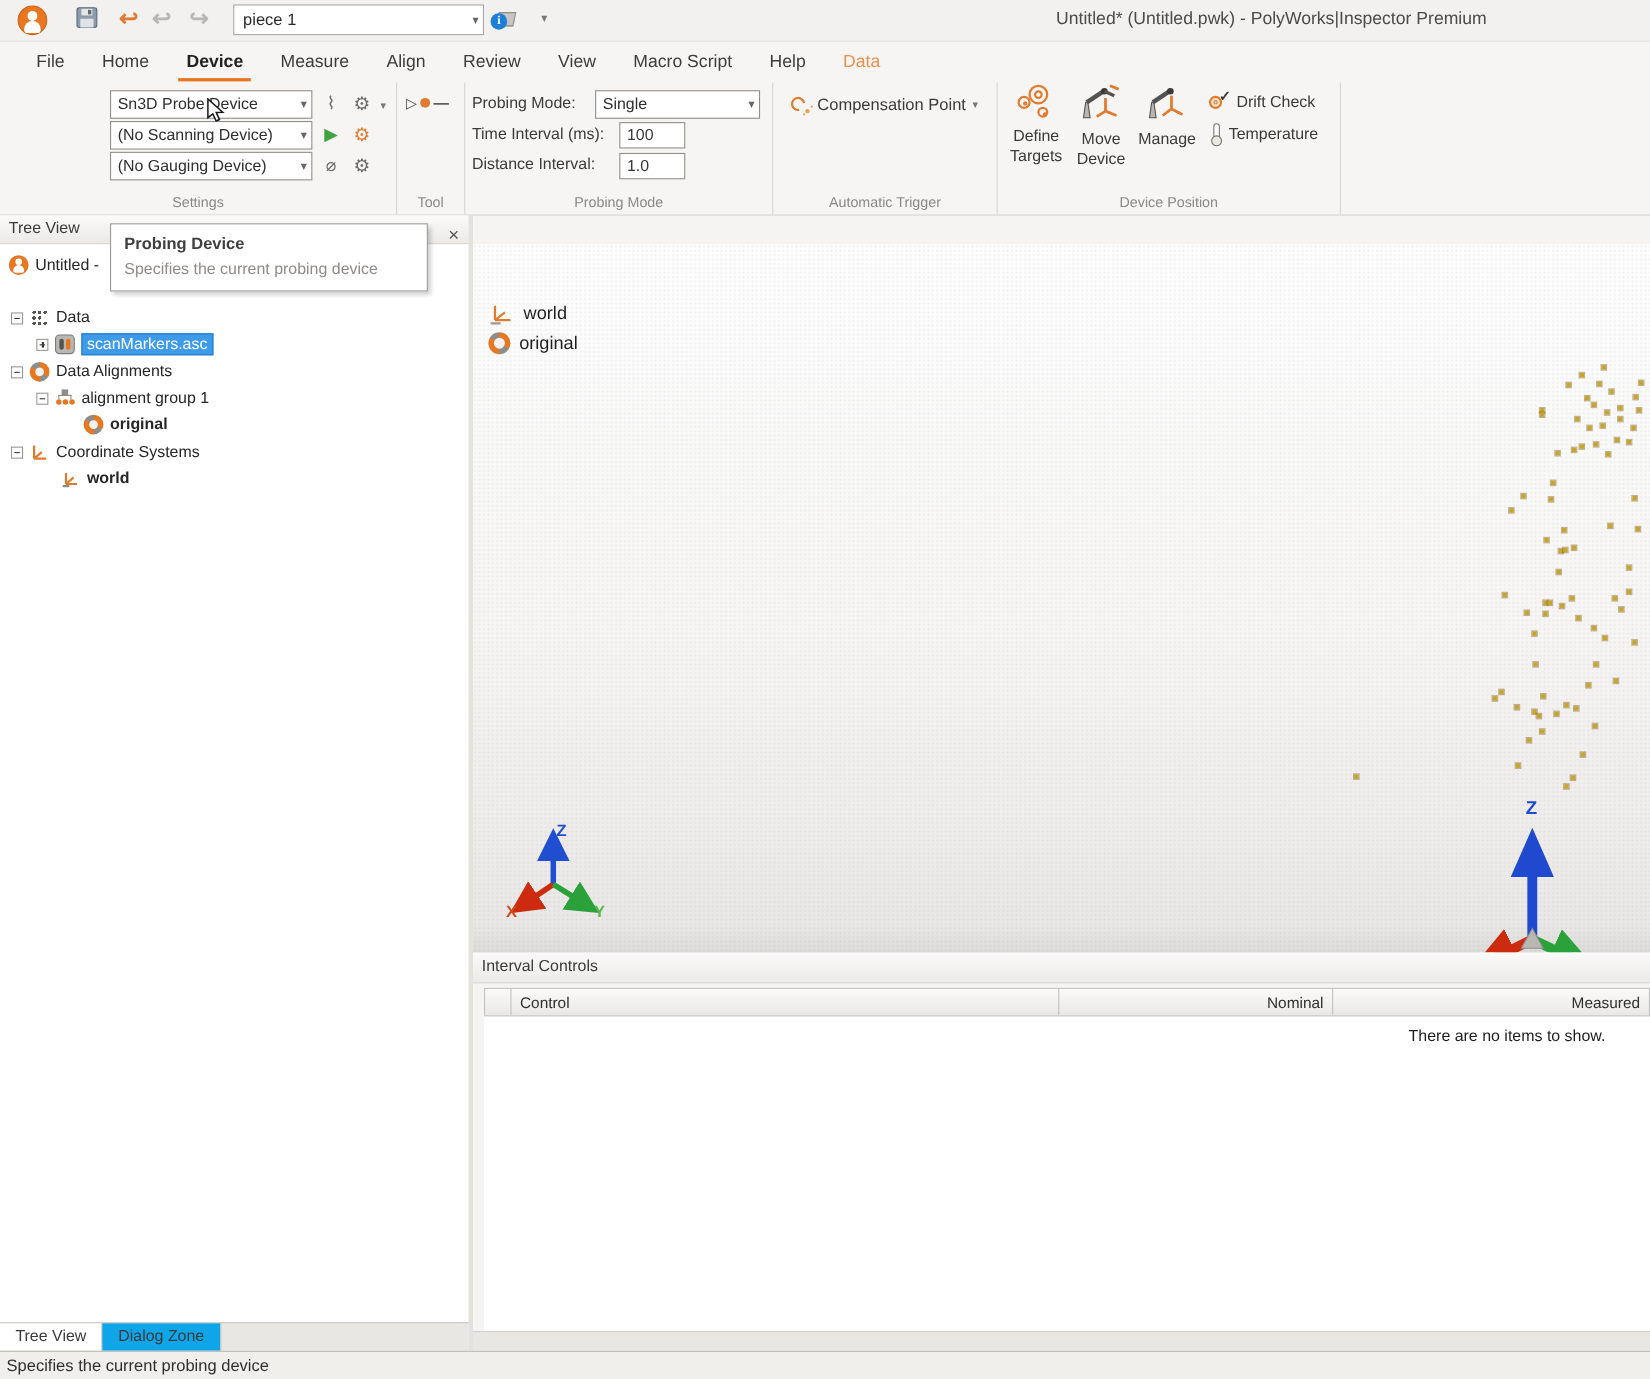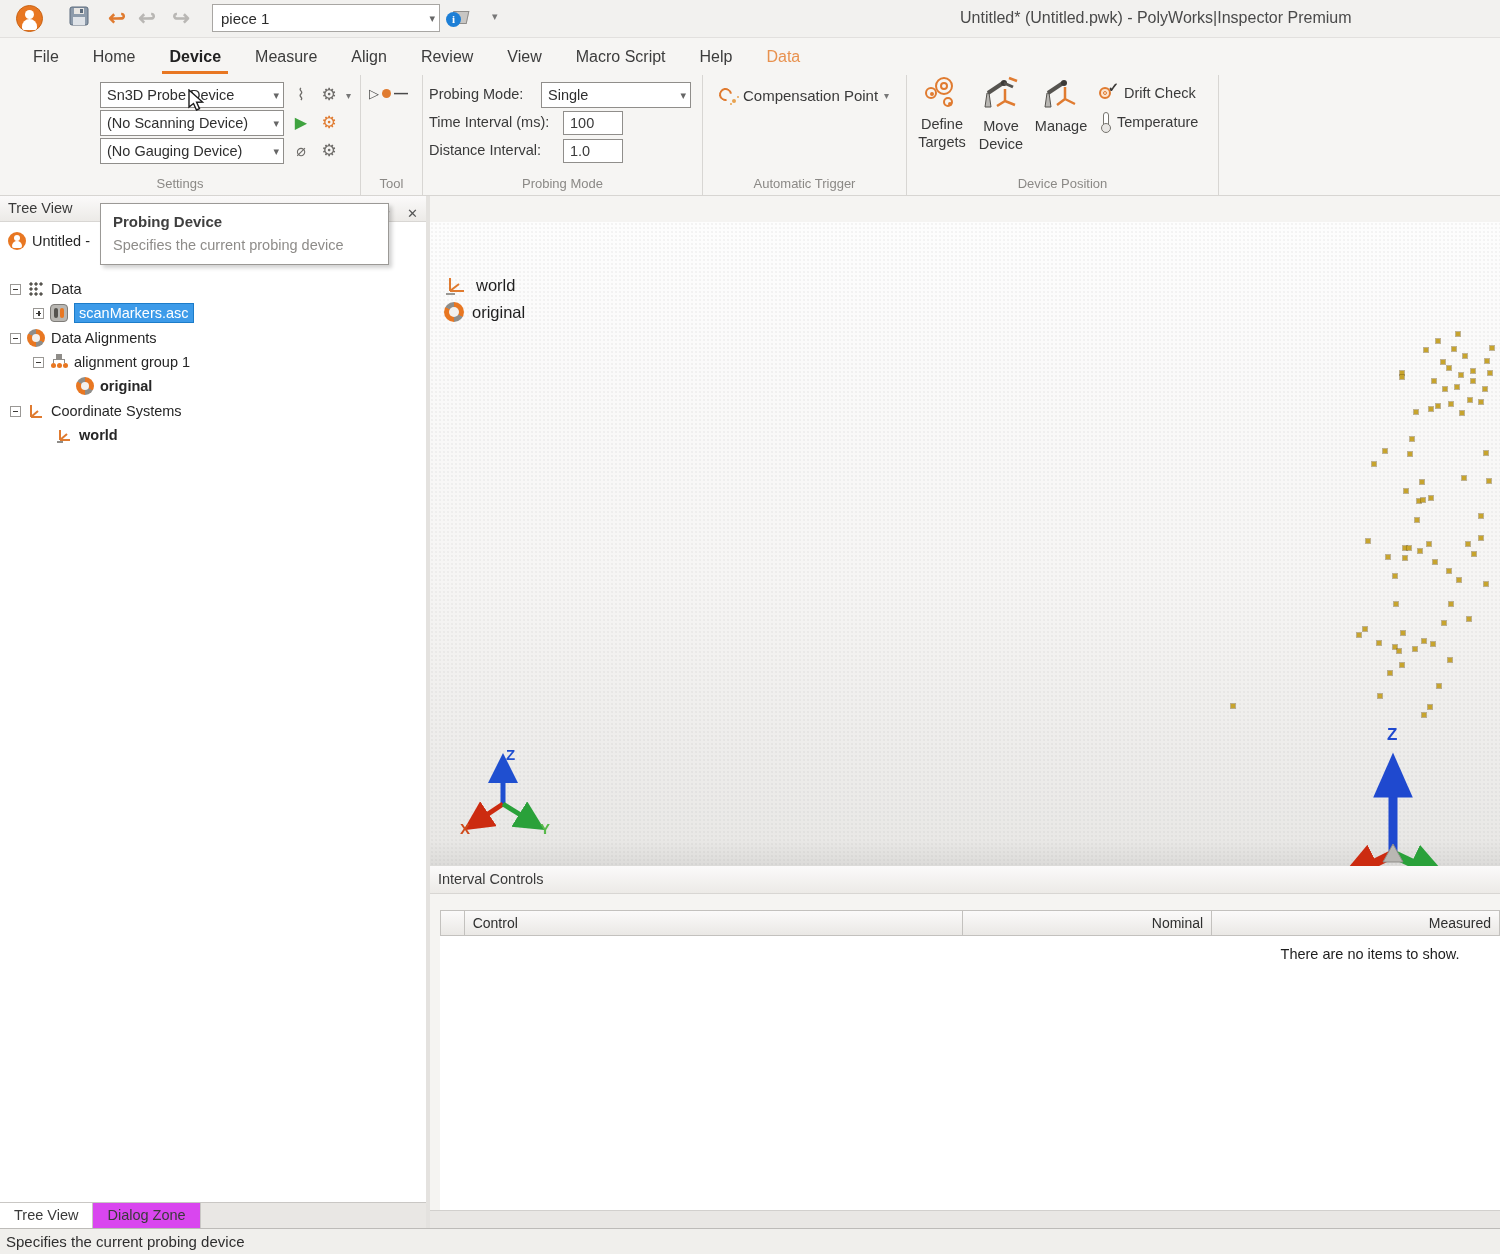--- a/index.html
+++ b/index.html
@@ -110,33 +110,33 @@
   .ticon-scan::after { content:""; position:absolute; right:3px; top:3px; width:4px; height:10px; border-radius:2px; background:#e87722; }
   .ticon-align { border-radius:50%; background:conic-gradient(#e87722 0 120deg, #8f8d89 120deg 180deg, #e87722 180deg 300deg, #8f8d89 300deg); }
   .ticon-align::after { content:""; position:absolute; inset:5px; border-radius:50%; background:#f3f1ee; }
   .ticon-group::before { content:""; position:absolute; left:6px; top:1px; width:6px; height:6px; background:#8f8d89; }
   .ticon-group::after { content:""; position:absolute; left:1px; top:10px; width:5px; height:5px; border-radius:50%; background:#e87722; box-shadow:6px 0 0 #e87722, 12px 0 0 #e87722; }
   .ticon-group .stem { position:absolute; left:3px; top:6px; width:12px; height:4px; border:1px solid #8f8d89; border-bottom:none; }
 
   .axes-svg { width:18px; height:18px; flex:none; }
 
   .bottom-tabs { position:absolute; left:0; top:1202px; width:426px; height:26px; background:#e9e7e4; border-top:1px solid #c9c7c4; display:flex; }
-  .btab { padding:0 14px; font-size:14.5px; line-height:25px; color:#3a3a3a; border-right:1px solid #c9c7c4; background:#d946ef; }
+  .btab { padding:0 14px; font-size:14.5px; line-height:25px; color:#3a3a3a; border-right:1px solid #c9c7c4; background:#0ea5e9; }
   .btab.active { background:#fff; border-top:1px solid #c9c7c4; margin-top:-1px; }
 
   
   .scene-header { position:absolute; left:430px; top:196px; width:1070px; height:26px; background:linear-gradient(#fbfafa,#efedeb); border-bottom:1px solid #dcdad7; font-size:14.5px; color:#3a3a3a; line-height:25px; padding-left:8px; }
   .scene { position:absolute; left:430px; top:222px; width:1070px; height:644px; overflow:hidden;
     background-image:radial-gradient(rgba(120,120,120,0.07) 1px, transparent 1.2px), linear-gradient(180deg,#fdfdfd 0%, #f6f5f4 55%, #e9e8e6 96%, #dcdbd9 100%);
     background-size:4px 4px, 100% 100%; }
   .scene-label { position:absolute; display:flex; align-items:center; gap:8px; font-size:16.5px; color:#1f1f1f; }
   .dot { position:absolute; width:4px; height:4px; background:var(--dot,#c7a42d); outline:1px solid rgba(125,95,20,.45); }
 
   .geo-header { position:absolute; left:430px; top:866px; width:1070px; height:28px; background:linear-gradient(#fbfafa,#eceae7); border-bottom:1px solid #d8d6d3; font-size:14.5px; color:#3a3a3a; line-height:27px; padding-left:8px; }
-  .geo-table { position:absolute; left:440px; top:898px; width:1060px; height:312px; background:#fff;margin-top:12px; }
+  .geo-table { position:absolute; left:440px; top:898px; width:1060px; height:312px; background:#fff; }
   .geo-thead { position:absolute; left:0; top:0; width:100%; height:26px; background:linear-gradient(#fbfafa,#eae8e5); border:1px solid #c3c1be; display:flex; }
   .gcol { border-right:1px solid #c3c1be; font-size:14px; color:#2f2f2f; line-height:24px; padding:0 8px; overflow:hidden; white-space:nowrap; }
   .gcol.c0 { width:24px; }
   .gcol.c1 { width:522px; }
   .gcol.c2 { width:260px; text-align:right; }
   .gcol.c3 { width:300px; text-align:right; border-right:none; }
   .geo-empty { position:absolute; left:930px; top:36px; transform:translateX(-50%); font-size:14.5px; color:#1d1d1d; white-space:nowrap; }
   .right-bottom-strip { position:absolute; left:430px; top:1210px; width:1070px; height:18px; background:#e9e7e4; border-top:1px solid #d2d0cd; }
 
   

